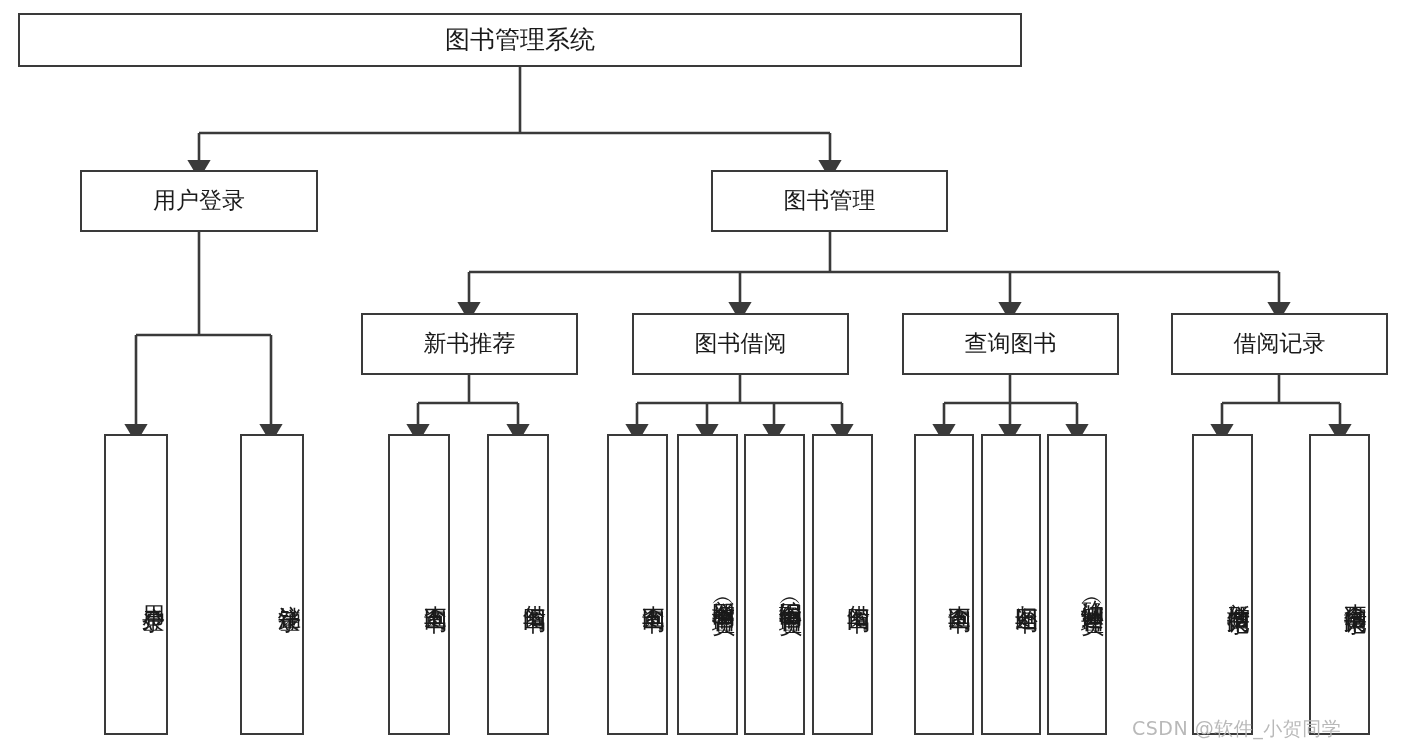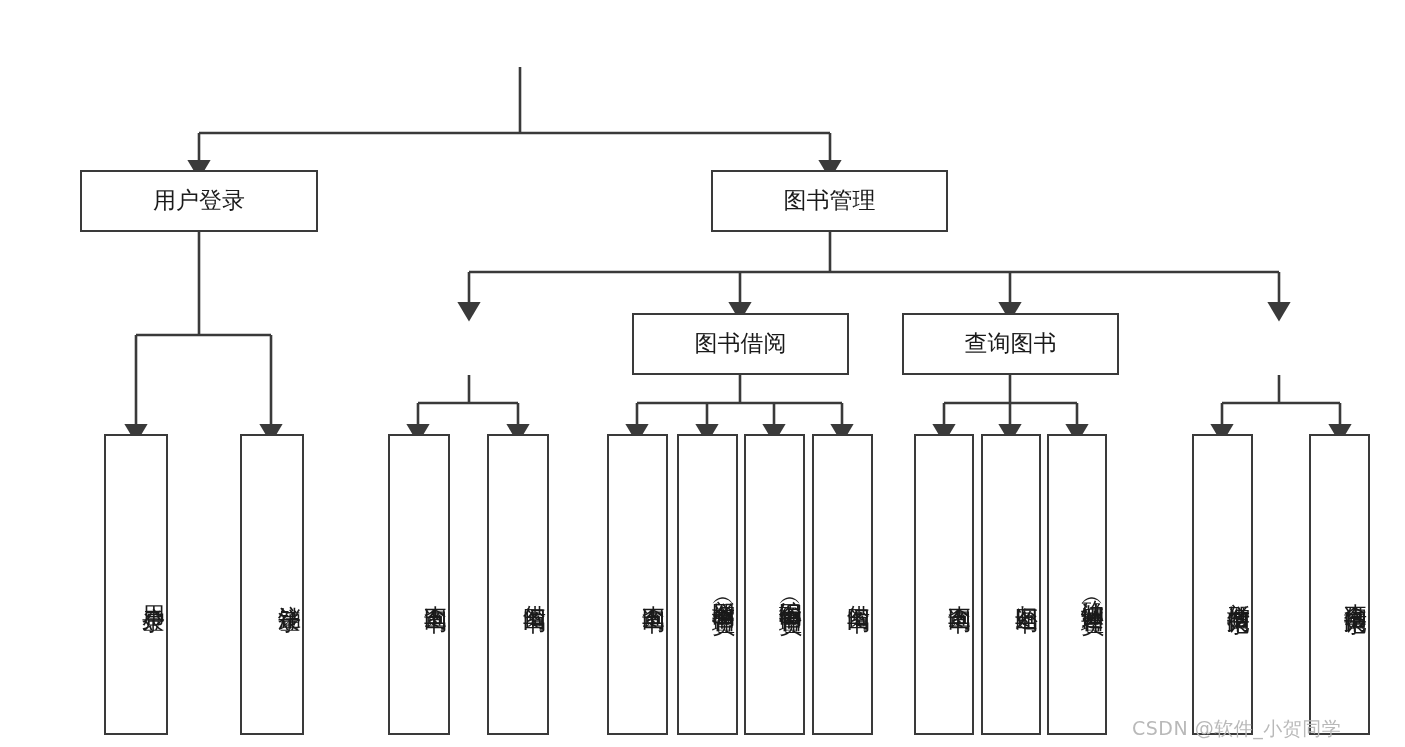--- a/index.html
+++ b/index.html
@@ -110,33 +110,42 @@
       <path d="M1010,403 L1010,427" marker-end="url(#arrow)"></path>
       <path d="M1077,403 L1077,427" marker-end="url(#arrow)"></path>
 
       <path d="M1279,375 L1279,403"></path>
       <path d="M1222,403 L1340,403"></path>
       <path d="M1222,403 L1222,427" marker-end="url(#arrow)"></path>
       <path d="M1340,403 L1340,427" marker-end="url(#arrow)"></path>
     </g>
   </svg>
 
+  <div class="node root" style="left:18px; top:13px; width:1004px; height:54px;">
+    <span class="lbl">图书管理系统</span>
+  </div>
 
   <div class="node lvl2" style="left:80px; top:170px; width:238px; height:62px;">
     <span class="lbl">用户登录</span>
   </div>
   <div class="node lvl2" style="left:711px; top:170px; width:237px; height:62px;">
     <span class="lbl">图书管理</span>
   </div>
 
+  <div class="node lvl3" style="left:361px; top:313px; width:217px; height:62px;">
+    <span class="lbl">新书推荐</span>
+  </div>
   <div class="node lvl3" style="left:632px; top:313px; width:217px; height:62px;">
     <span class="lbl">图书借阅</span>
   </div>
   <div class="node lvl3" style="left:902px; top:313px; width:217px; height:62px;">
     <span class="lbl">查询图书</span>
+  </div>
+  <div class="node lvl3" style="left:1171px; top:313px; width:217px; height:62px;">
+    <span class="lbl">借阅记录</span>
   </div>
 
   <div class="node leaf" style="left:104px; top:434px; width:64px; height:301px;">
     <span class="lbl">用户登录</span>
   </div>
   <div class="node leaf" style="left:240px; top:434px; width:64px; height:301px;">
     <span class="lbl">注销登录</span>
   </div>
 
   <div class="node leaf" style="left:388px; top:434px; width:62px; height:301px;">

